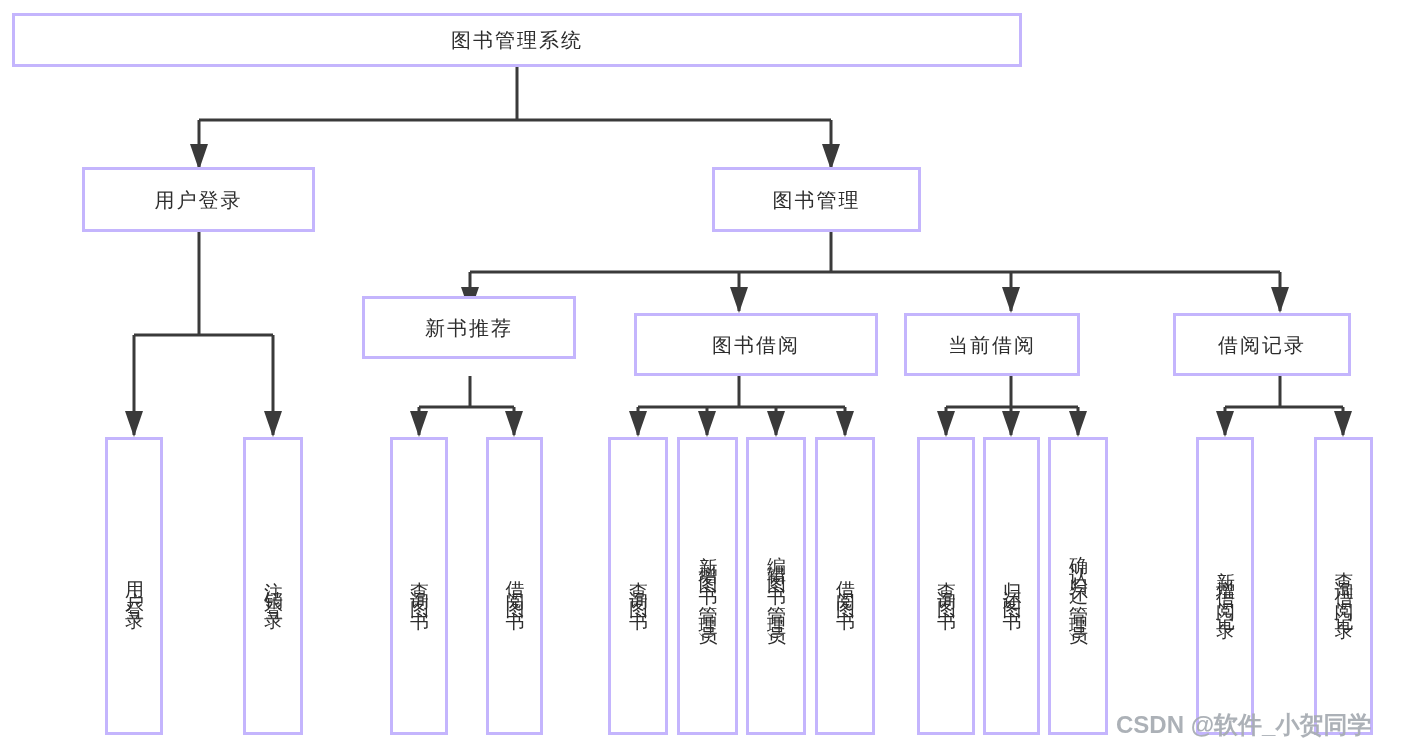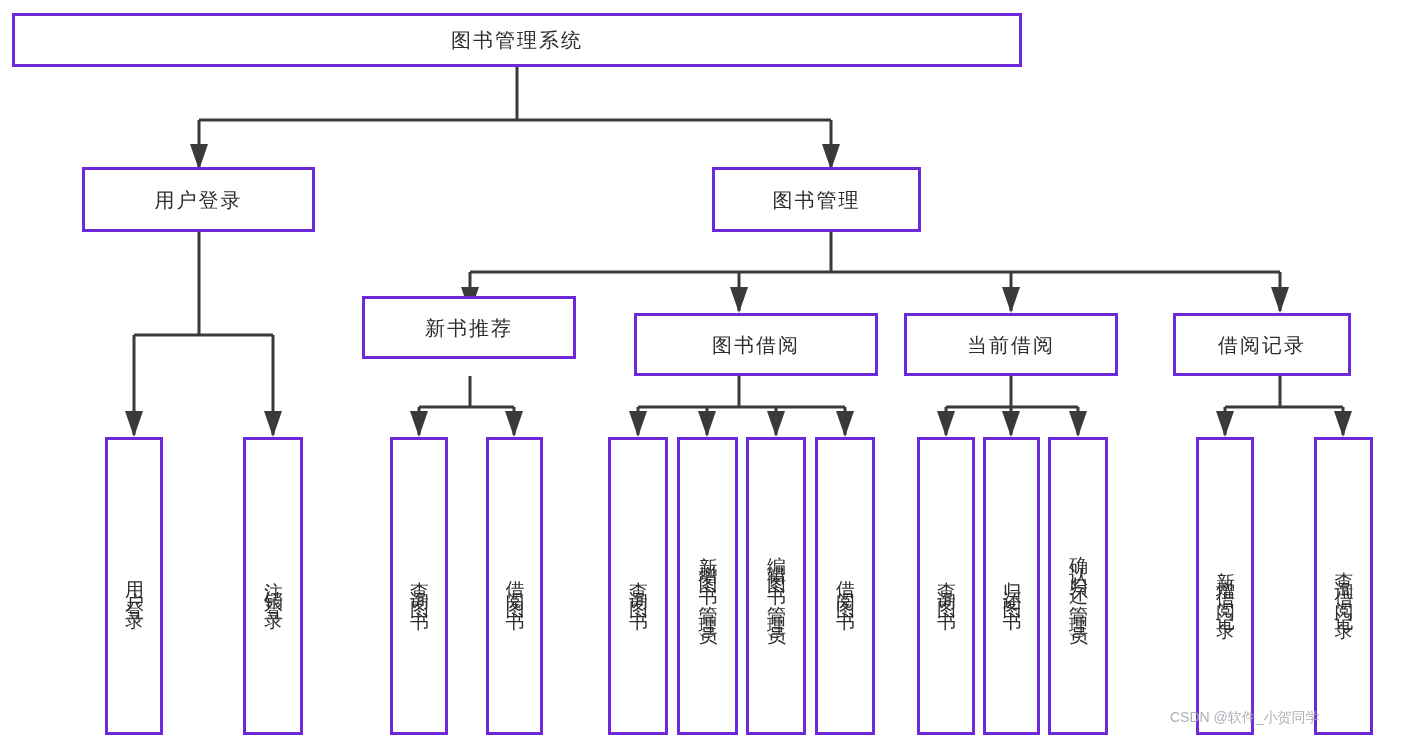--- a/index.html
+++ b/index.html
@@ -13,21 +13,21 @@
   }
   .connectors {
     position: absolute;
     left: 0; top: 0;
     width: 1405px; height: 747px;
     pointer-events: none;
   }
   .node {
     position: absolute;
     box-sizing: border-box;
-    border: 3px solid #6d28d9;
+    border: 3px solid #c4b5fd;
     background: #ffffff;
     color: #2d2d2d;
     display: flex;
     align-items: center;
     justify-content: center;
     text-align: center;
   }
   .node.h {
     font-size: 20px;
     letter-spacing: 2px;
@@ -37,28 +37,29 @@
     font-size: 19px;
   }
   .node.v .vtext {
     writing-mode: vertical-rl;
     text-orientation: mixed;
     letter-spacing: 10px;
     line-height: 1.1;
   }
   .watermark {
     position: absolute;
-    left: 1170px;
+    left: 1116px;
     top: 709px;
     width: 222px;
-    font-size: 14px;
+    font-size: 24px;
     color: rgba(168, 173, 179, 0.95);
     letter-spacing: 0px;
     white-space: nowrap;
     z-index: 5;
+    font-weight: bold;
   }
 </style>
 </head>
 <body>
 
 <div class="canvas">
 
   <svg class="connectors" width="1405" height="747" viewBox="0 0 1405 747" fill="none" stroke="#3a3a3a" stroke-width="3">
 
     <g>
@@ -109,21 +110,21 @@
     </g>
   </svg>
 
   <div class="node h" style="left:12px; top:13px; width:1010px; height:54px;">图书管理系统</div>
 
   <div class="node h" style="left:82px; top:167px; width:233px; height:65px;">用户登录</div>
   <div class="node h" style="left:712px; top:167px; width:209px; height:65px;">图书管理</div>
 
   <div class="node h" style="left:362px; top:296px; width:214px; height:63px;">新书推荐</div>
   <div class="node h" style="left:634px; top:313px; width:244px; height:63px;">图书借阅</div>
-  <div class="node h" style="left:904px; top:313px; width:214px; height:63px;">当前借阅</div>
+  <div class="node h" style="left:904px; top:313px; width:176px; height:63px;">当前借阅</div>
   <div class="node h" style="left:1173px; top:313px; width:178px; height:63px;">借阅记录</div>
 
   <div class="node v" style="left:105px; top:437px; width:58px; height:298px;">
     <span class="vtext">用户登录</span>
   </div>
   <div class="node v" style="left:243px; top:437px; width:60px; height:298px;">
     <span class="vtext">注销登录</span>
   </div>
 
   <div class="node v" style="left:390px; top:437px; width:58px; height:298px;">

